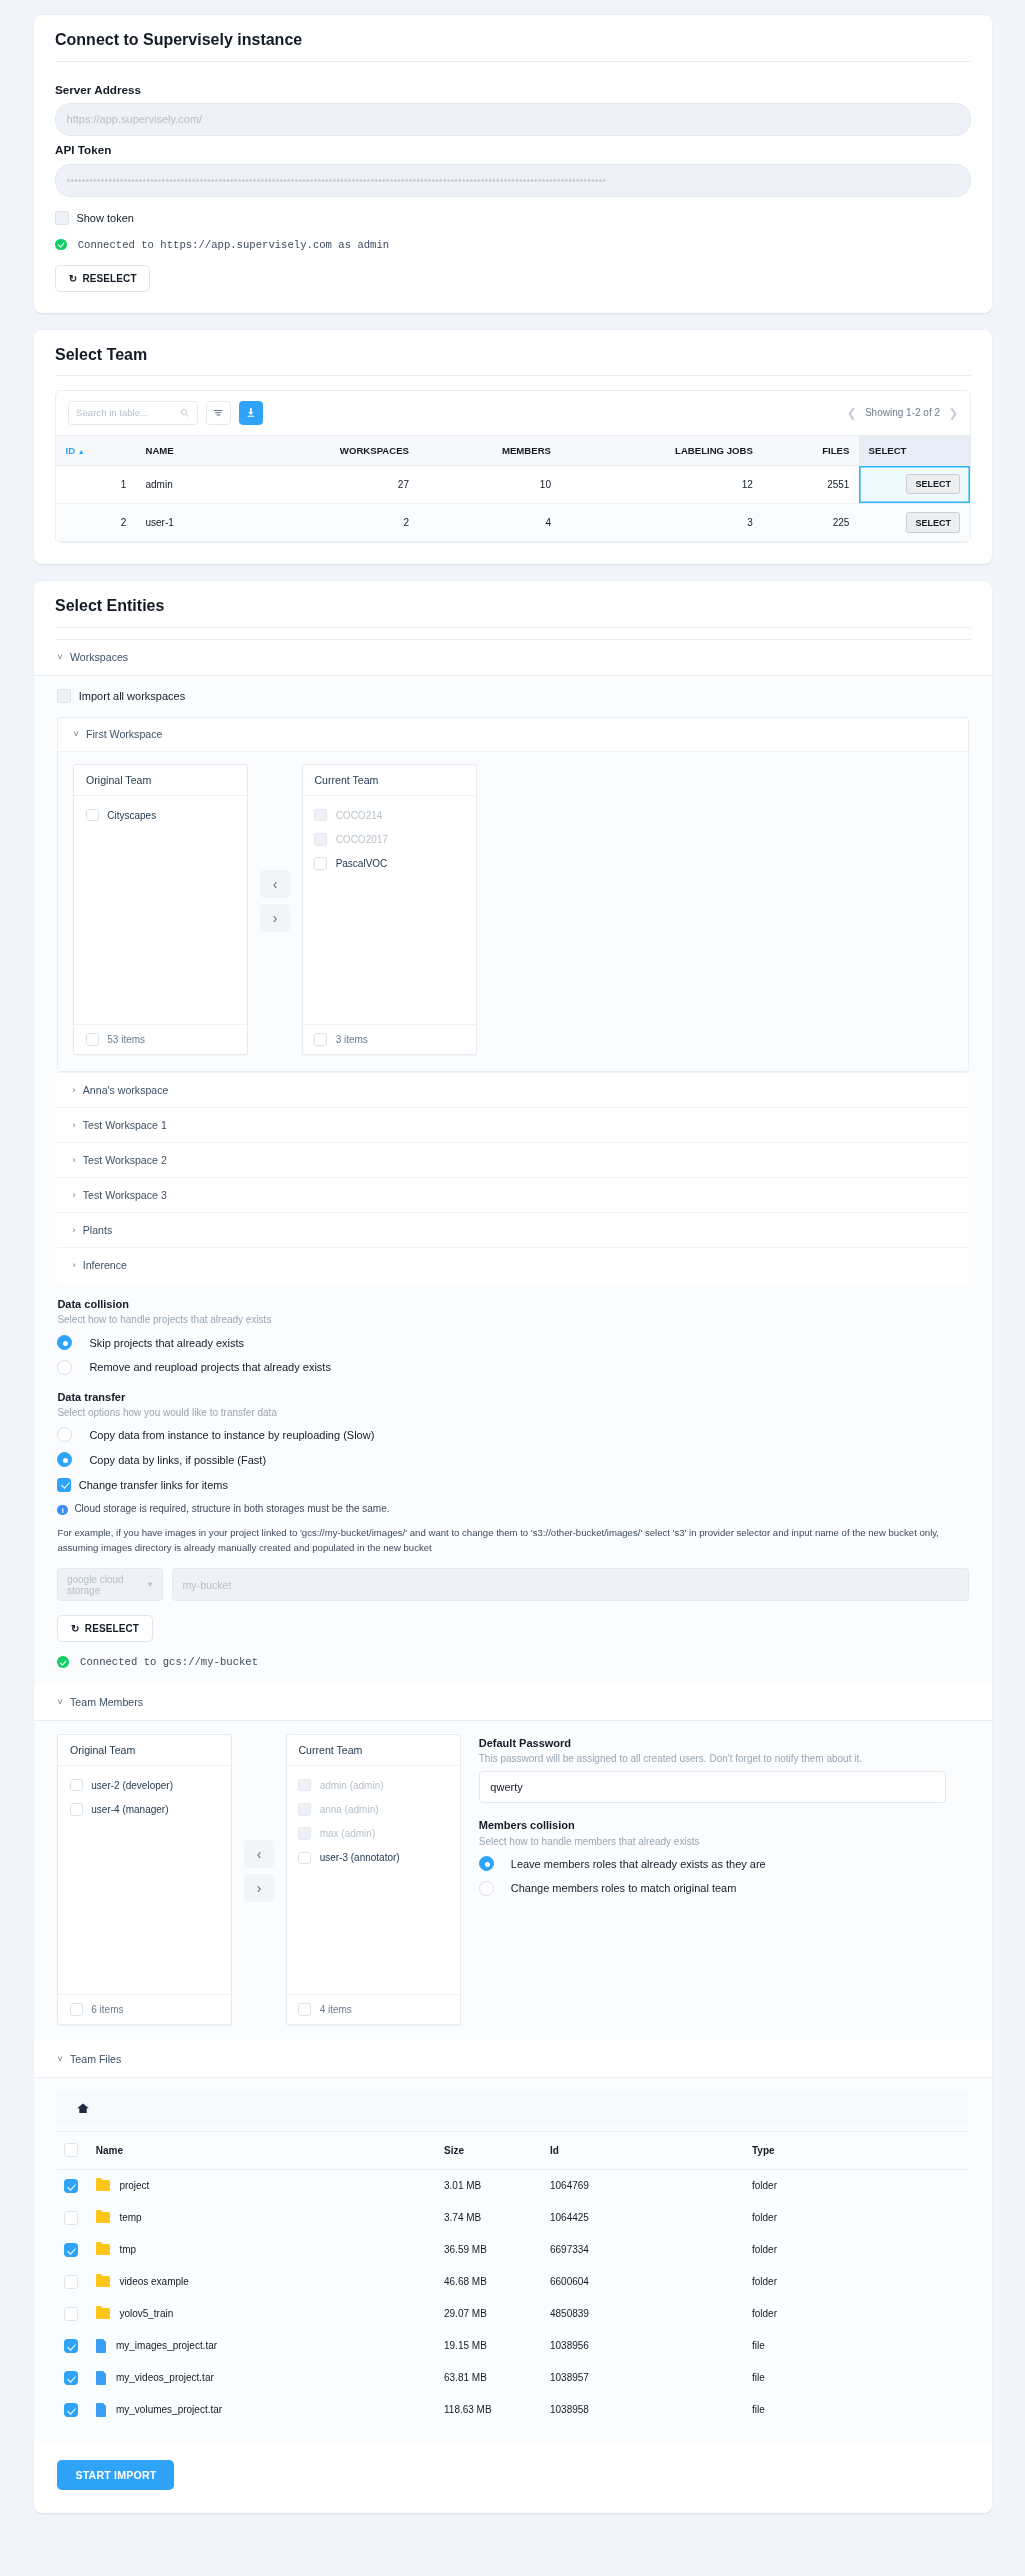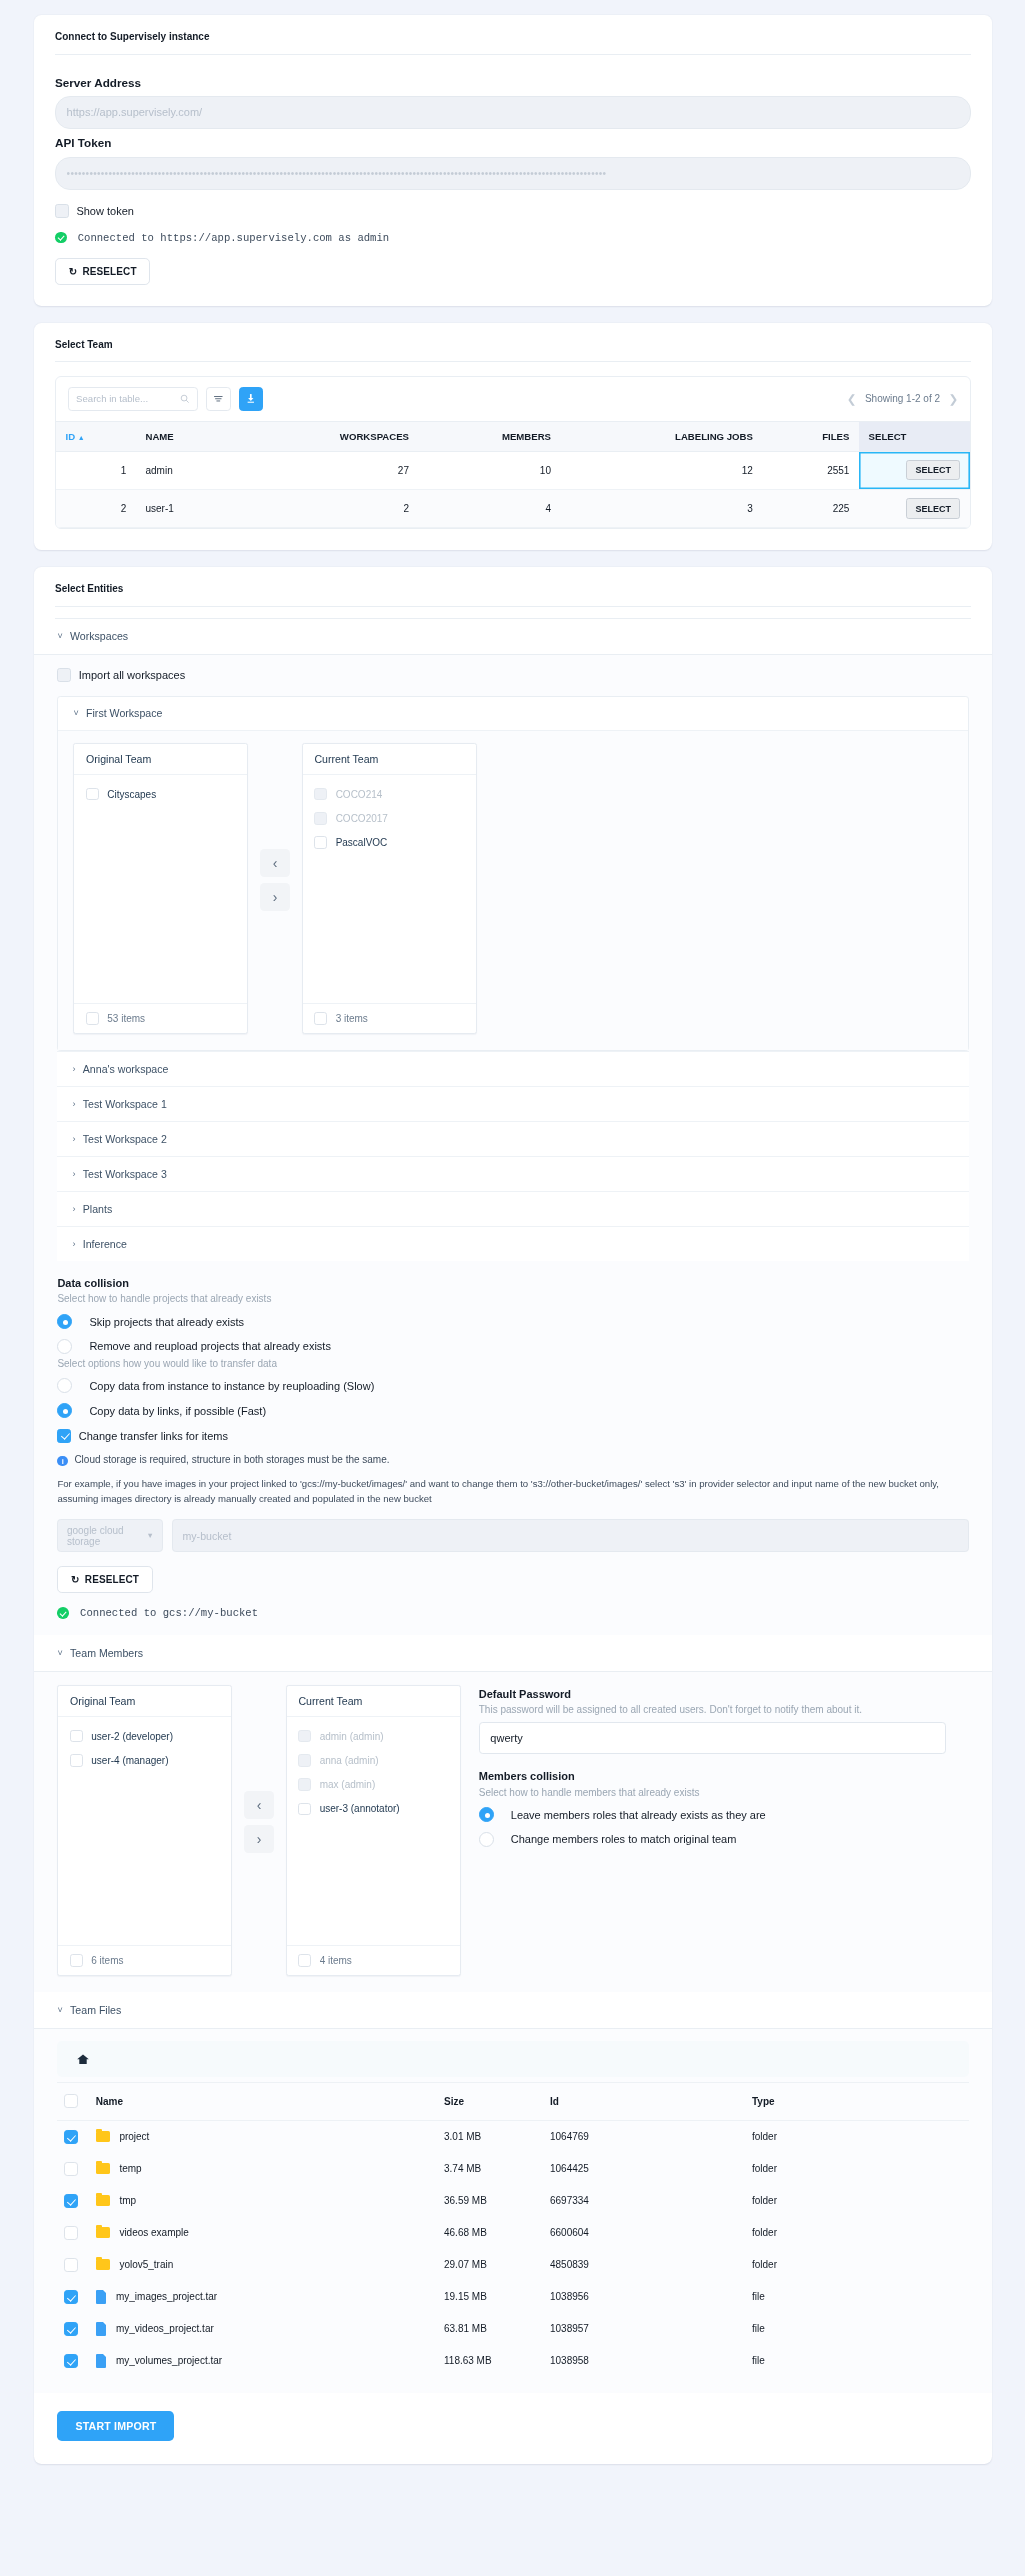--- a/index.html
+++ b/index.html
@@ -16,21 +16,21 @@
   
   .card {
     background:#ffffff;
     border-radius:7.4px;
     box-shadow:0 0.5px 1.6px rgba(30,50,80,.10);
     margin-bottom:17px;
     padding:0 0 0 0;
     overflow:hidden;
   }
   .card-title {
-    font-size:10px; font-weight:bold; color:#131b26;
+    font-size:16px; font-weight:bold; color:#131b26;
     padding:16px 21px 11.7px 21px;
   }
   .card-rule { height:0.5px; background:#e9eef3; margin:0 21px; }
   .card-body { padding:14px 21px 21px 21px; }
 
   
   .field-label { font-size:11.7px; font-weight:bold; color:#131b26; margin:7.4px 0 7.4px 0; }
   .ro-input {
     width:100%; height:33px; border:0.5px solid #e4e9ef; border-radius:15px;
     background:#eef1f6; display:flex; align-items:center; padding:0 10.6px;
@@ -433,20 +433,21 @@
       <div class="radio-row">
         <span class="radio on"></span>
         <span>Skip projects that already exists</span>
       </div>
       <div class="radio-row">
         <span class="radio"></span>
         <span>Remove and reupload projects that already exists</span>
       </div>
 
       
+      <div class="sec-title">Data transfer</div>
       <div class="sec-sub">Select options how you would like to transfer data</div>
       <div class="radio-row">
         <span class="radio"></span>
         <span>Copy data from instance to instance by reuploading (Slow)</span>
       </div>
       <div class="radio-row">
         <span class="radio on"></span>
         <span>Copy data by links, if possible (Fast)</span>
       </div>
       <div class="cb-row" style="margin-top:10.6px">

